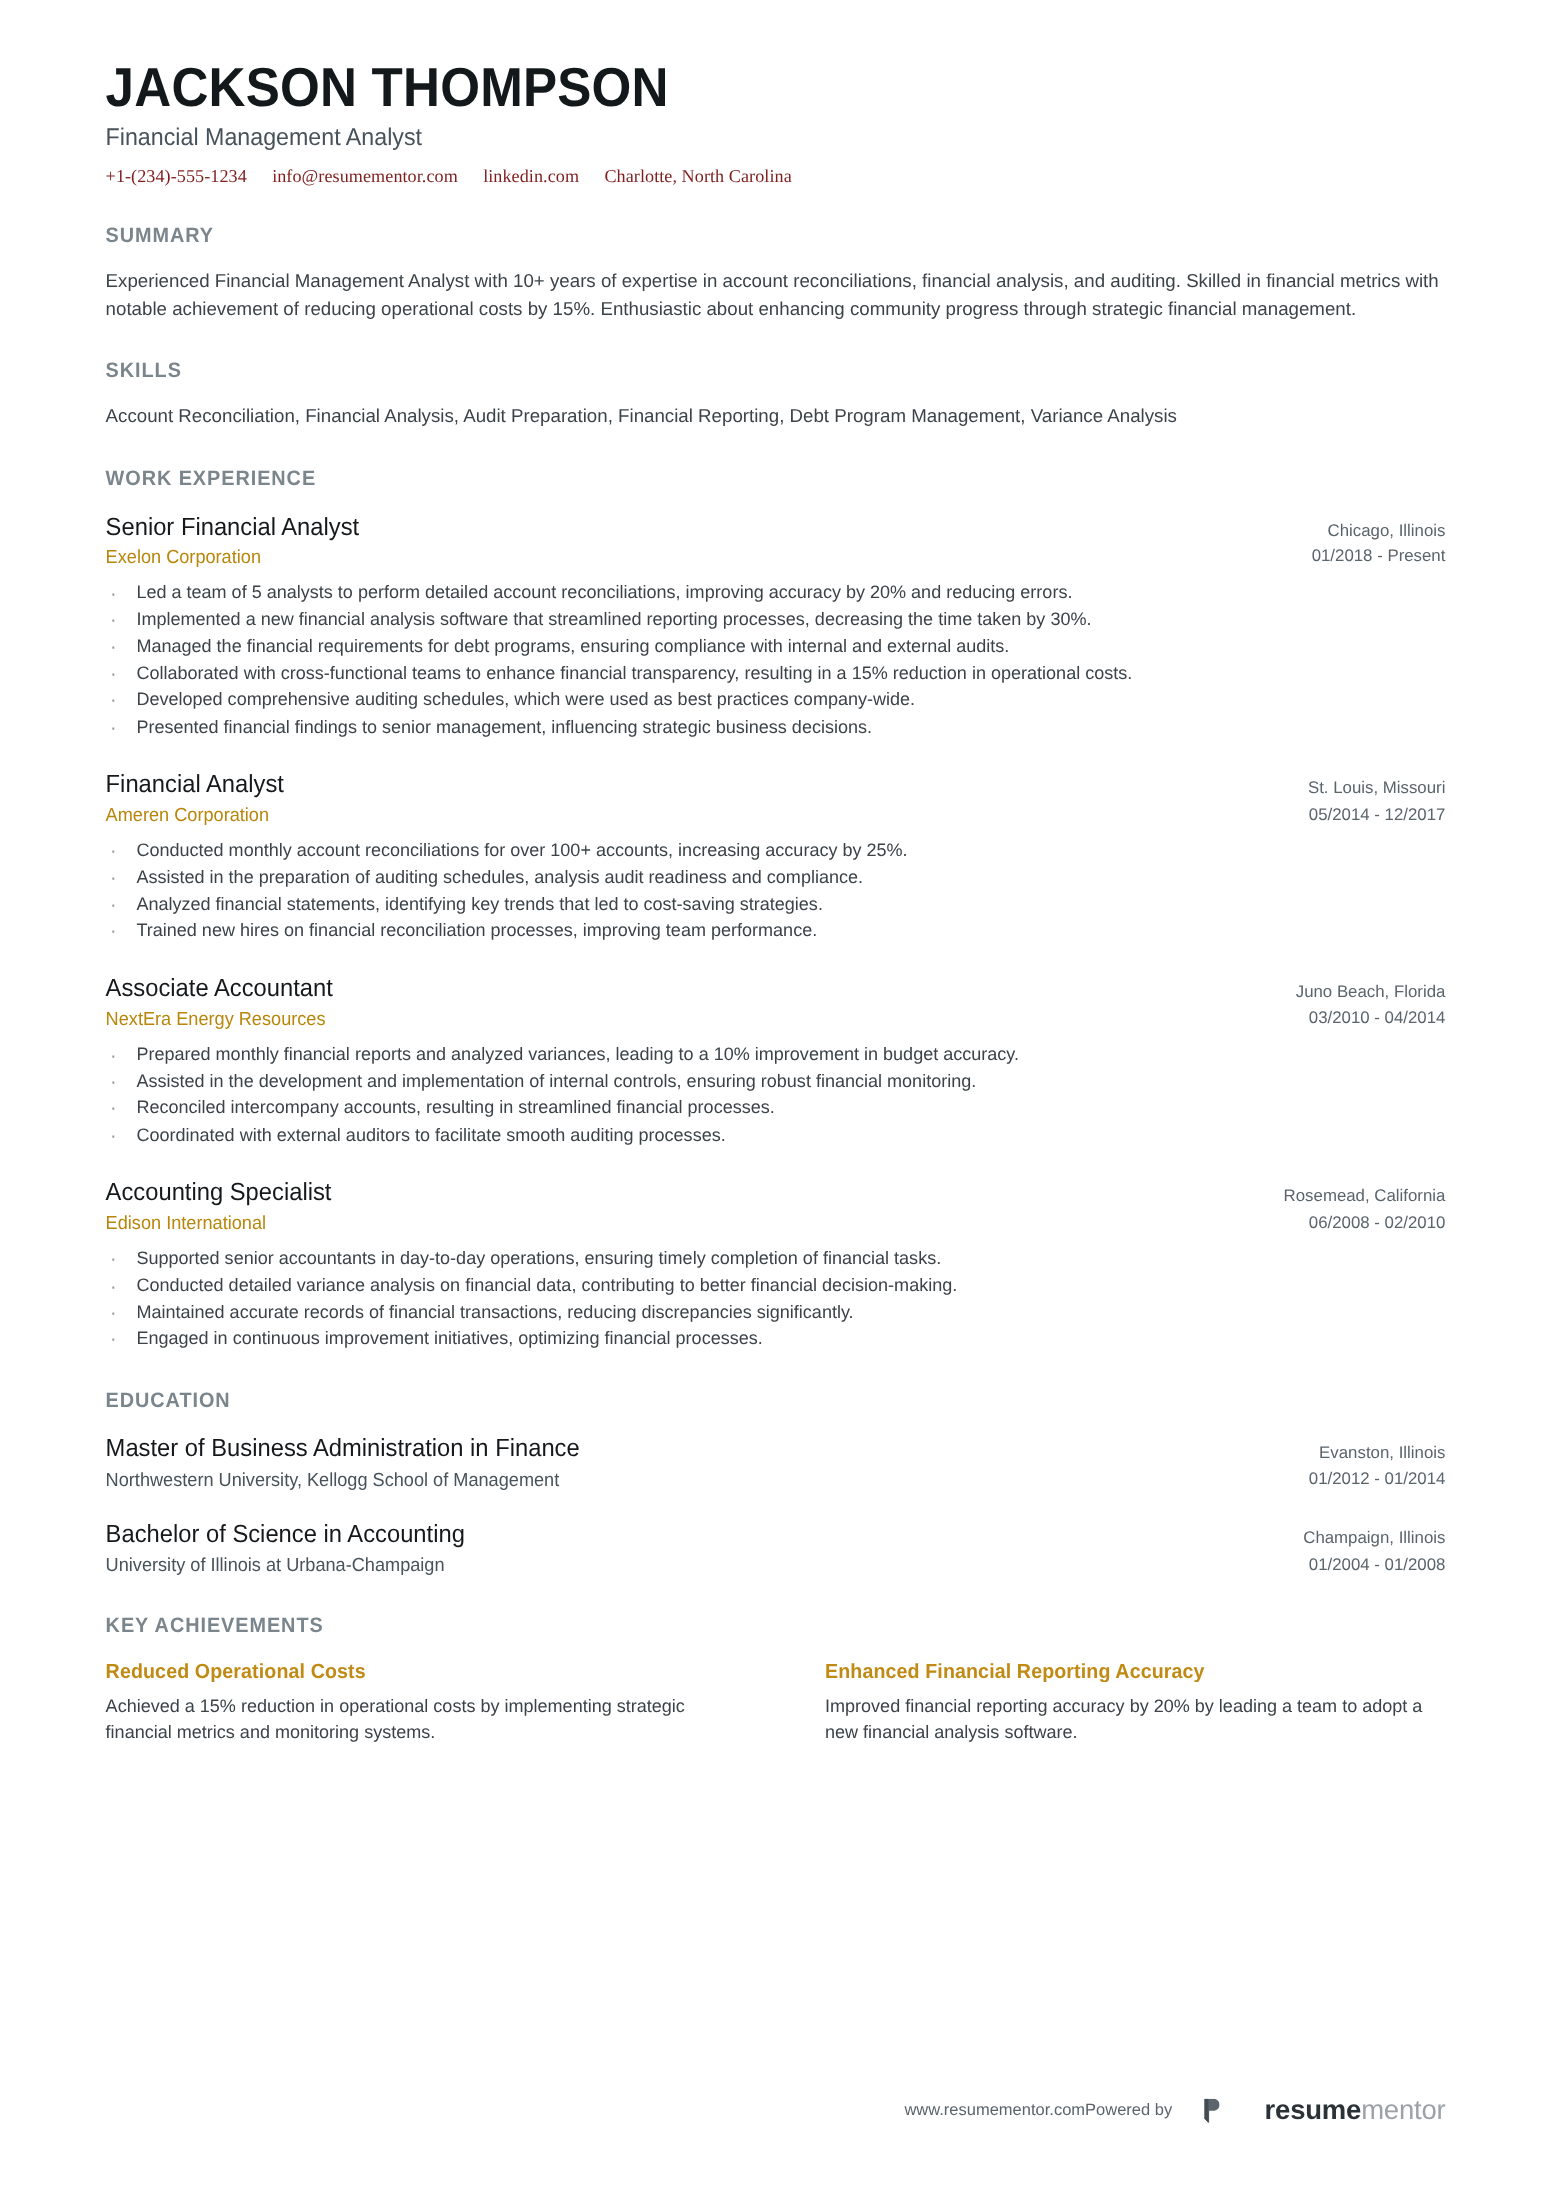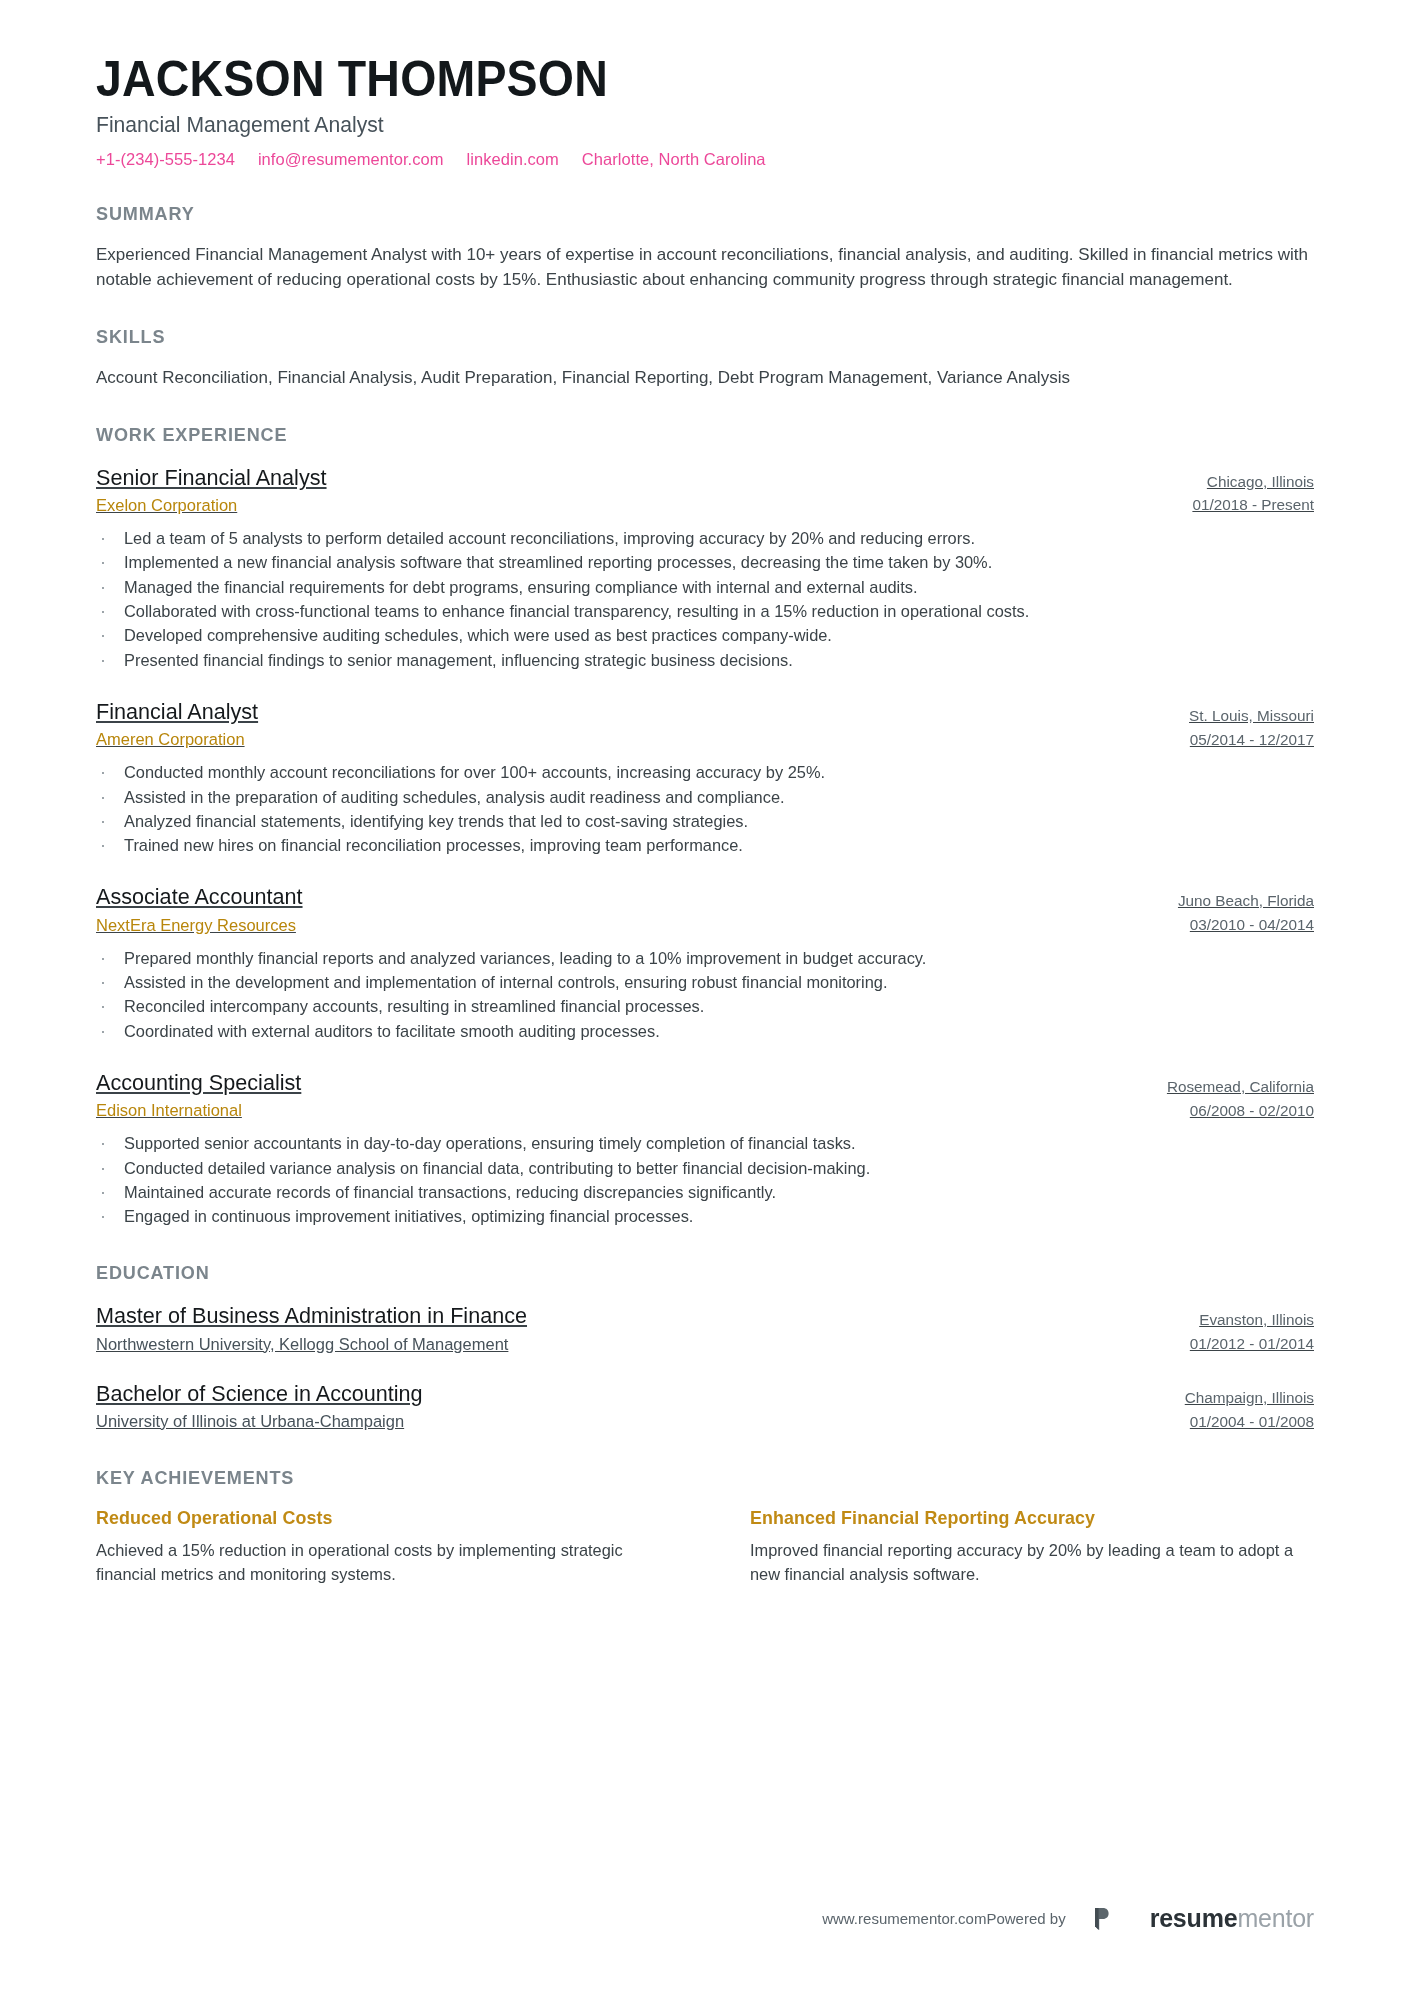--- a/index.html
+++ b/index.html
@@ -40,25 +40,26 @@
     font-size: 22px;
     font-weight: 400;
     color: #47525a;
     line-height: 1.2;
     margin: 0 0 12px 0;
     transform: scaleX(0.96);
     transform-origin: left center;
   }
   .contact {
     font-size: 16.5px;
-    color: #ec4899;
+    color: #7f1d1d;
     letter-spacing: 0.05px;
     display: flex;
     flex-wrap: wrap;
     align-items: flex-start;
+    font-family: Liberation Serif, serif;
   }
   .contact .item { margin-right: 23px; white-space: nowrap; }
   .contact .item:last-child { margin-right: 0; }
 
   
   .section { margin-top: 34px; }
   .section-title {
     font-family: "Liberation Sans Narrow", "Liberation Sans", sans-serif;
     font-size: 19px;
     font-weight: 700;
@@ -75,21 +76,20 @@
     color: #3b4348;
   }
 
   
   .entry { margin-bottom: 26px; }
   .entry:last-child { margin-bottom: 0; }
   .entry-head {
     display: flex;
     justify-content: space-between;
     align-items: flex-start;
-    text-decoration: underline;
   }
   .entry-left { flex: 1 1 auto; min-width: 0; padding-right: 24px; }
   .entry-right {
     flex: 0 0 auto;
     text-align: right;
     font-size: 15.3px;
     color: #5a646b;
     line-height: 1.55;
     padding-top: 6px;
   }

